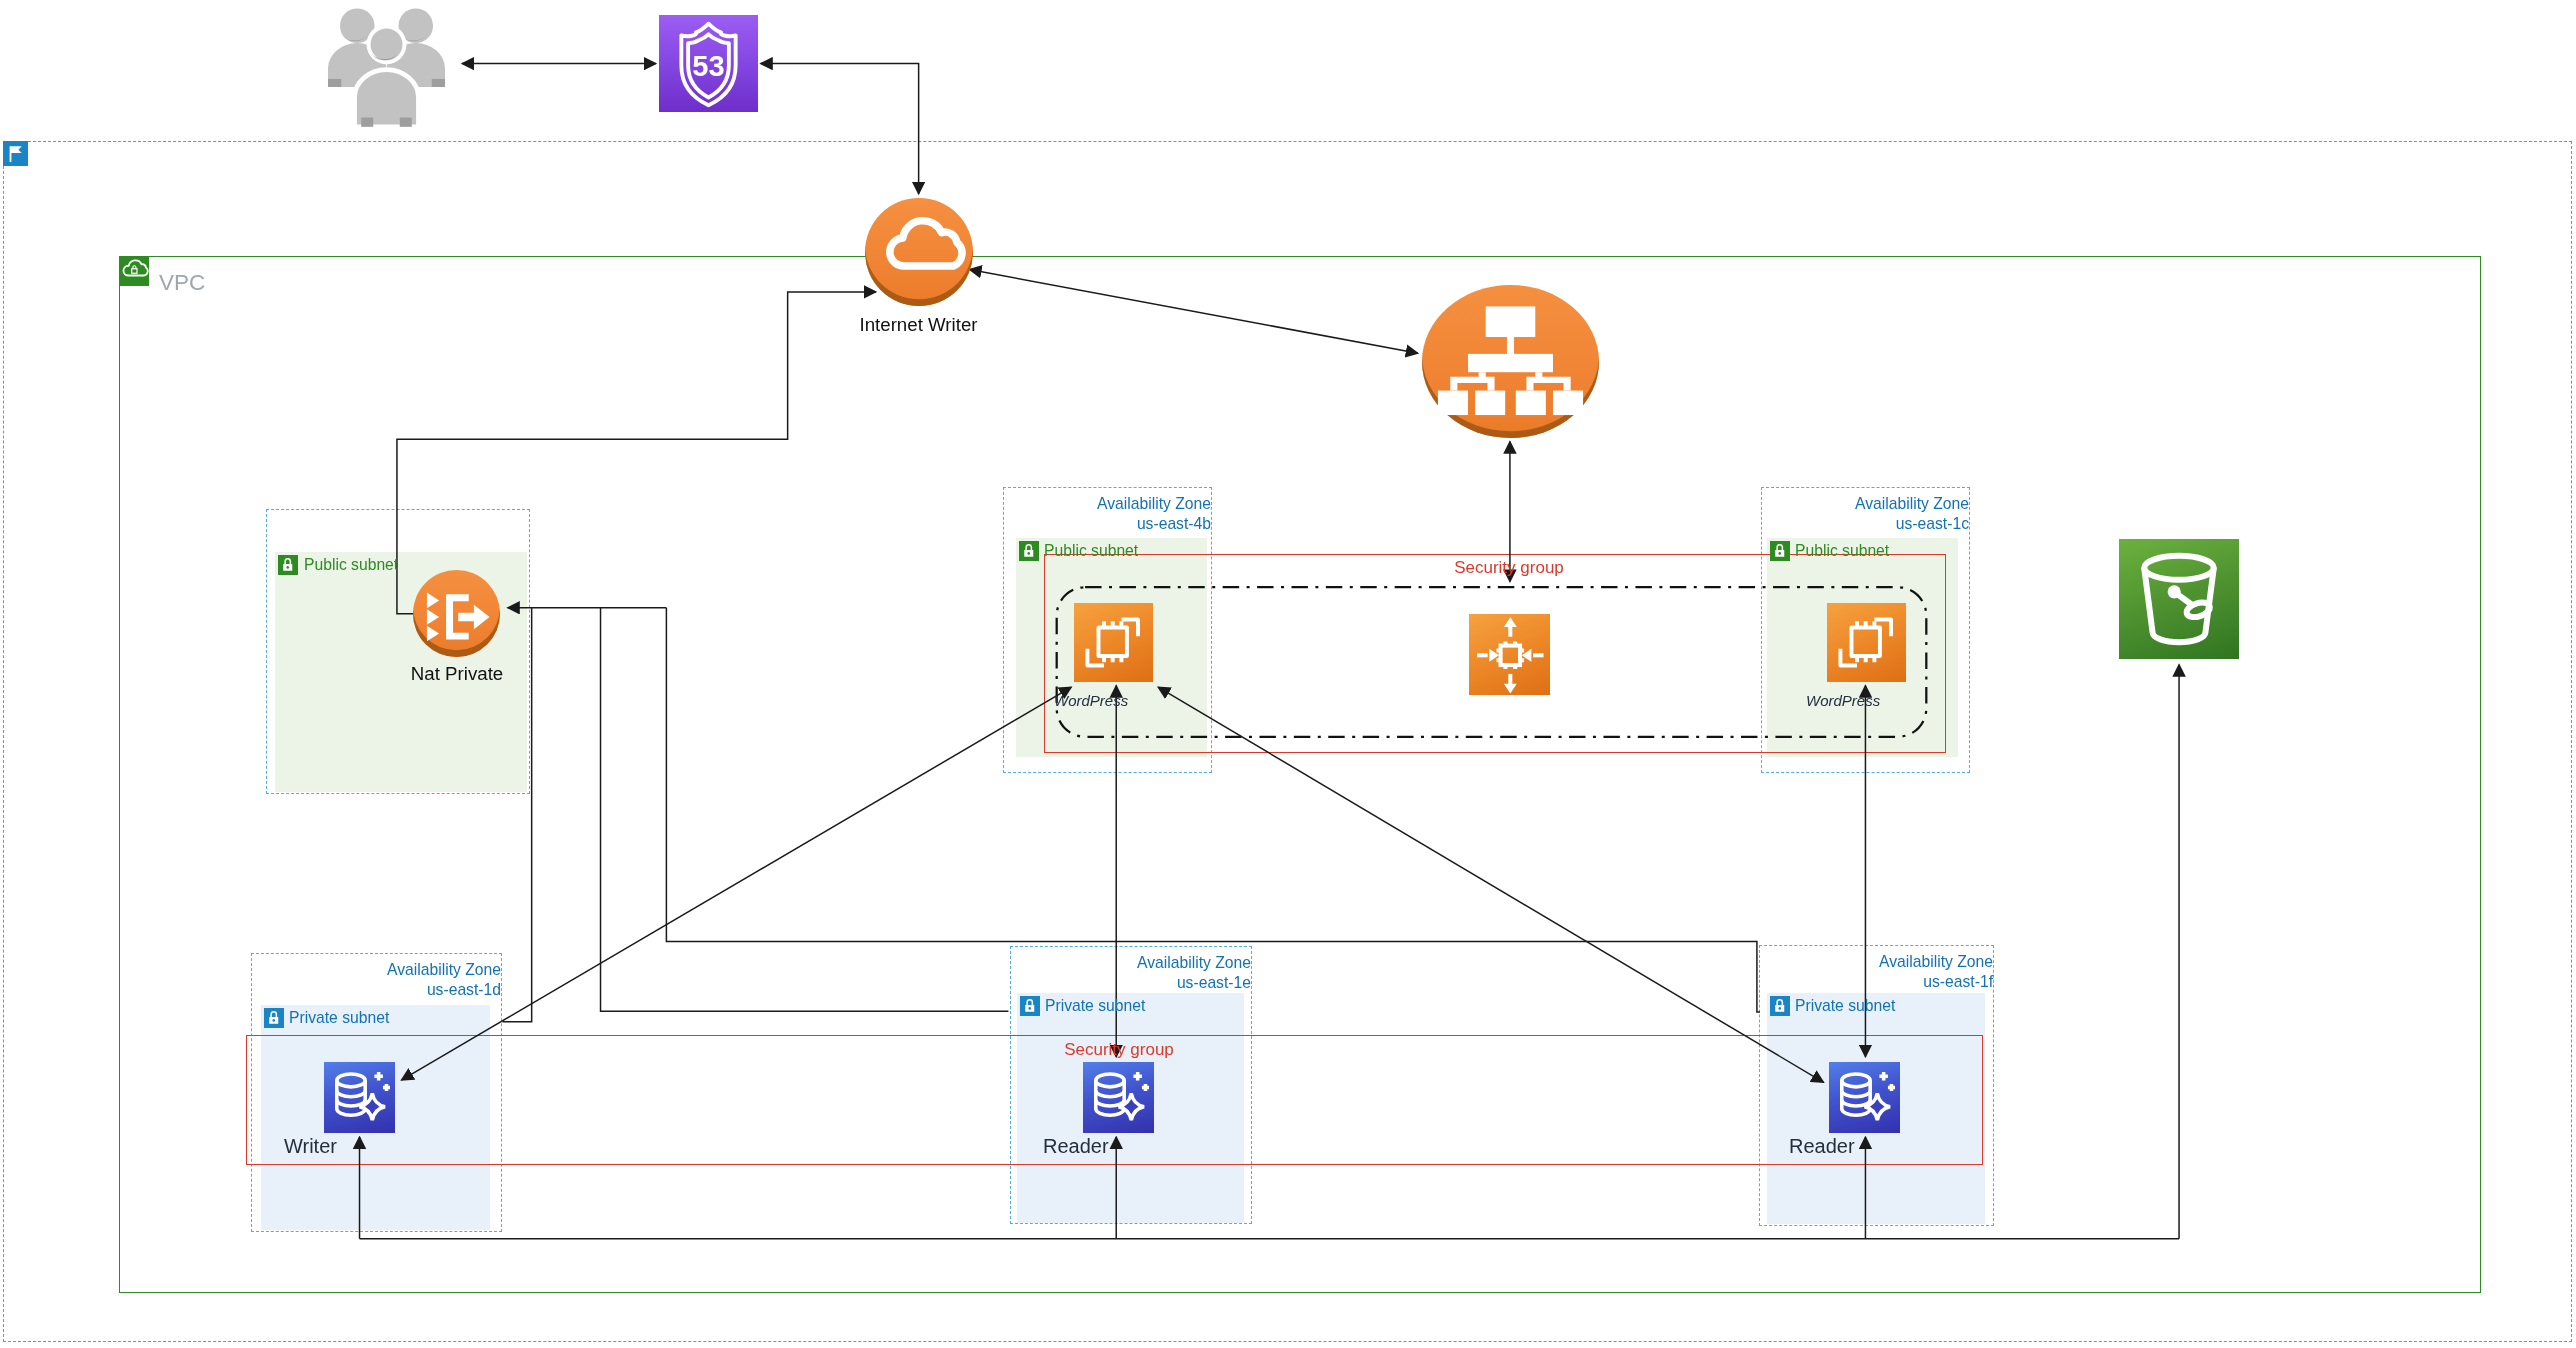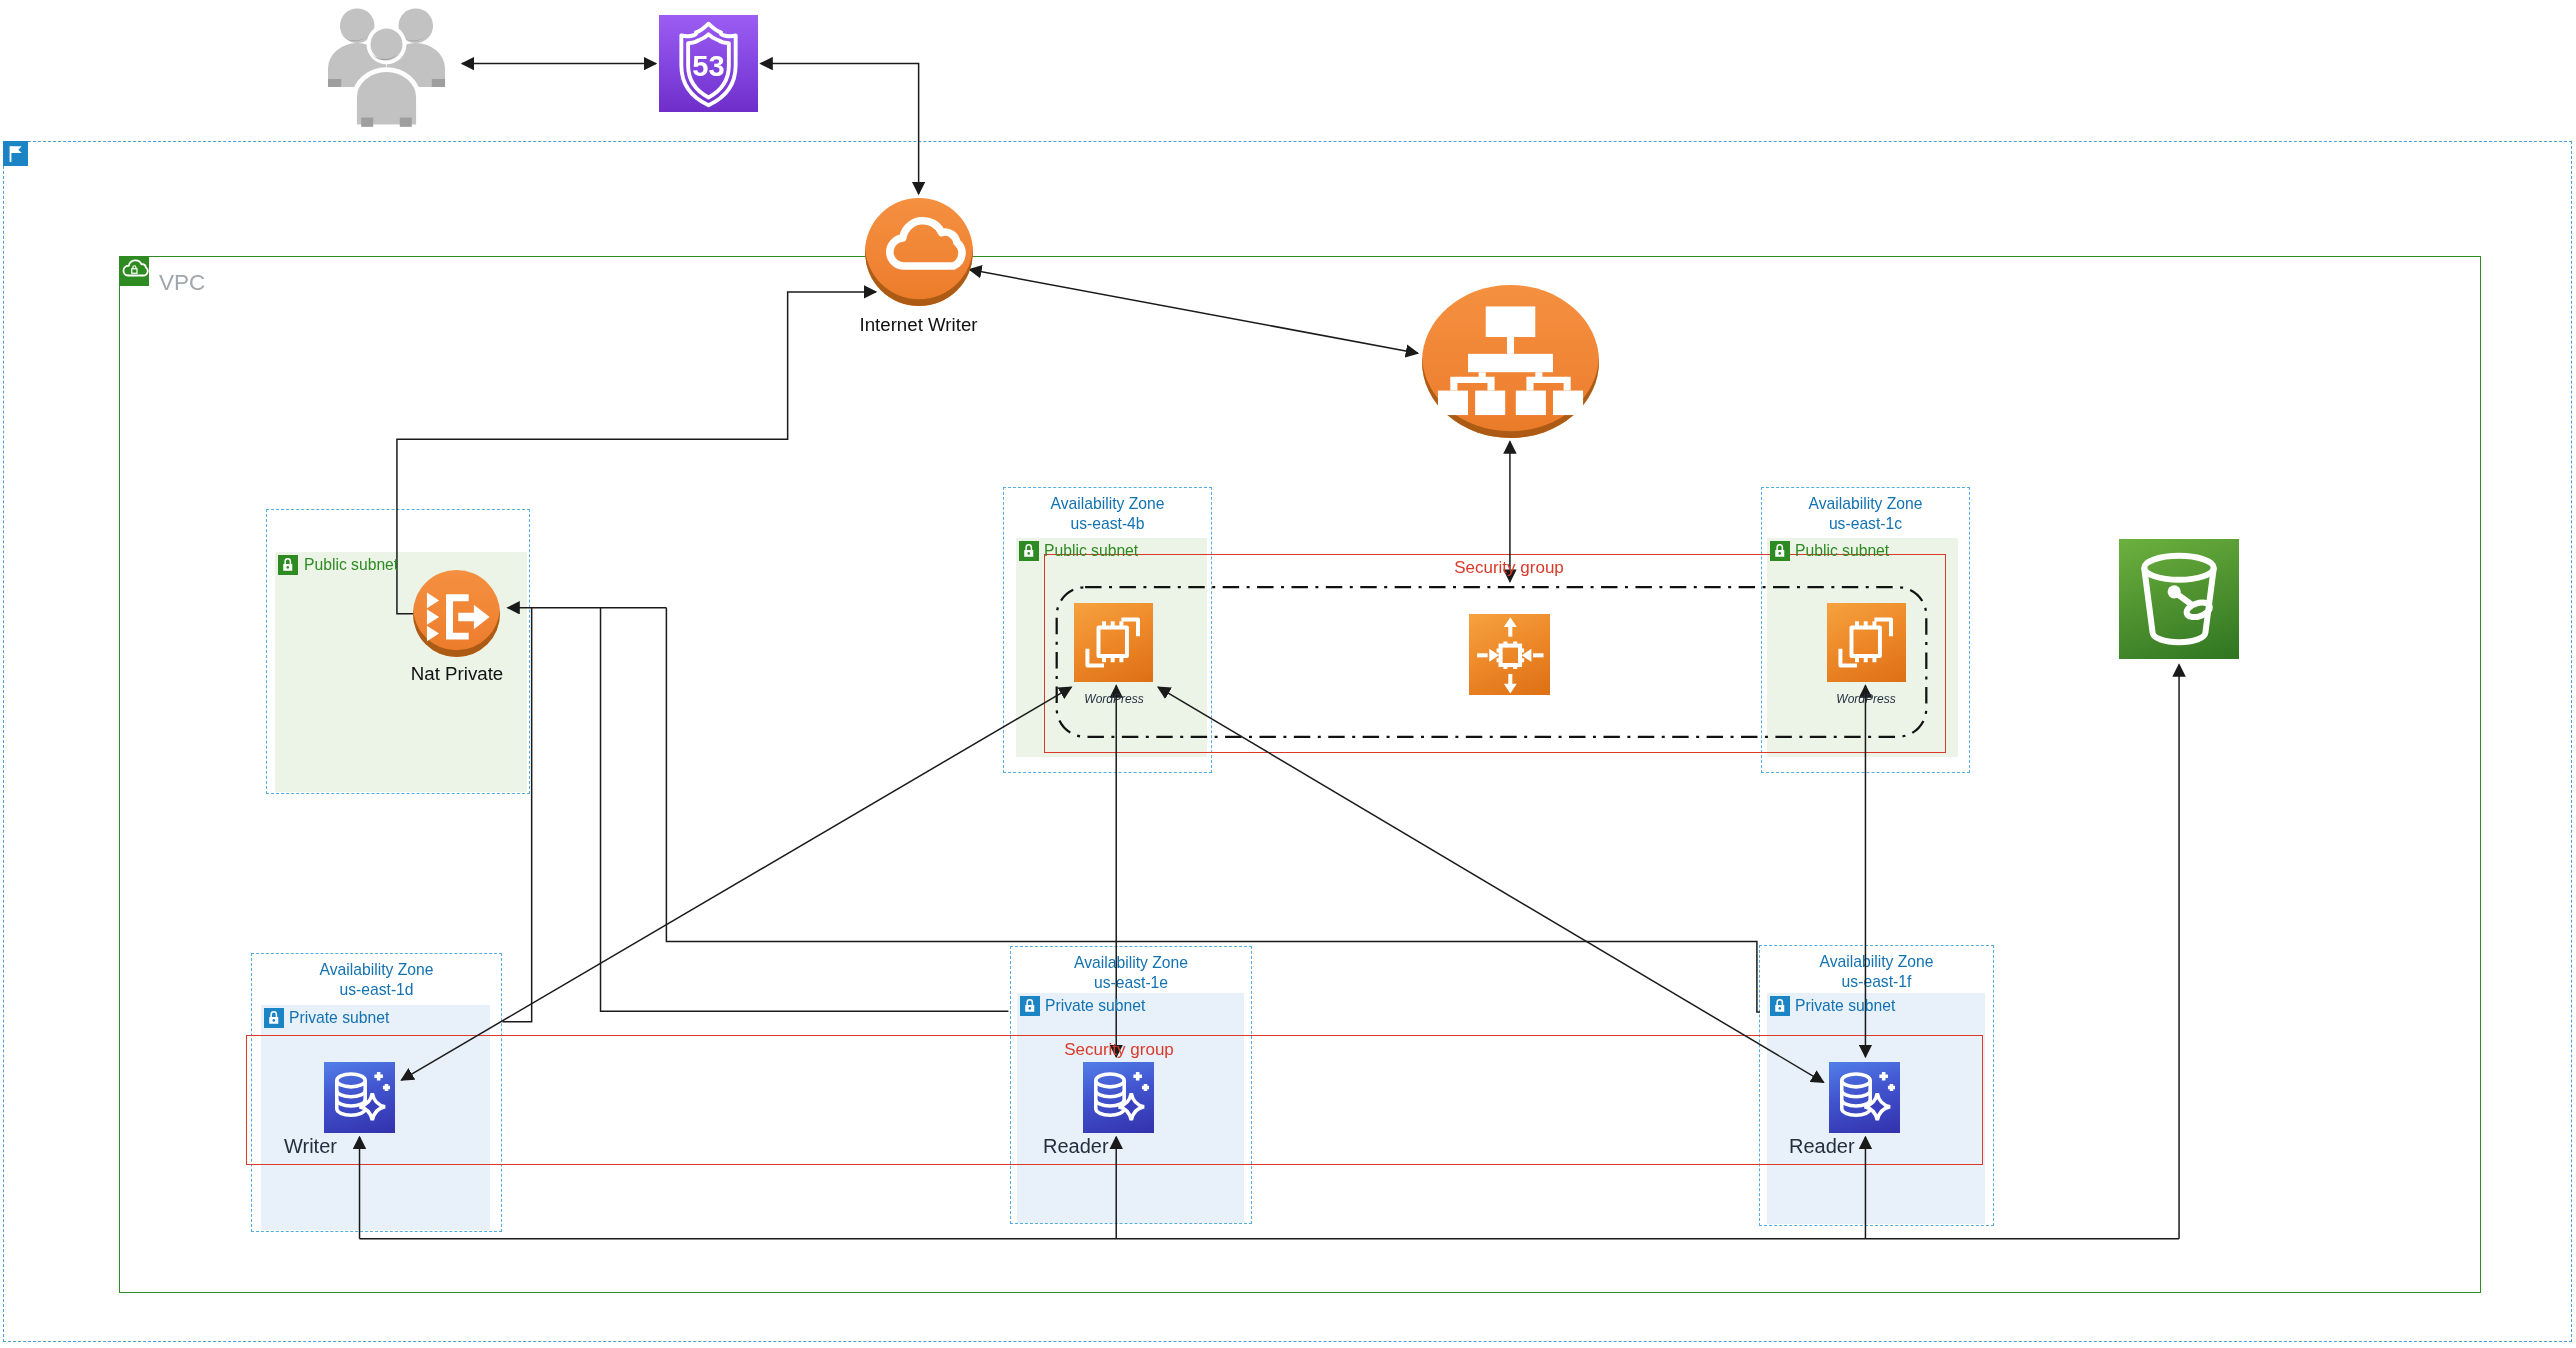--- a/index.html
+++ b/index.html
@@ -3,34 +3,34 @@
 <meta charset="utf-8">
 <style>
   html,body{margin:0;padding:0;background:#ffffff;}
   body{width:2576px;height:1348px;overflow:hidden;font-family:"Liberation Sans",sans-serif;}
   #canvas{position:absolute;left:0;top:0;width:2576px;height:1348px;}
   .abs{position:absolute;}
   
   .cloud-box{border:1.5px dashed #4E9FD4;}
   .vpc-box{border:1.5px solid #2E8B22;}
   .az-box{border:1.5px dashed #52AEDF;}
-  .az-title{color:#1272B2;font-size:15.7px;line-height:20px;text-align:center;width:100%;}
+  .az-title{color:#1272B2;font-size:15.7px;line-height:20px;text-align:right;width:100%;}
   .subnet{position:absolute;}
   .subnet.public{background:#EBF4E7;}
   .subnet.private{background:#E8F1F9;}
   .subnet-label{position:absolute;font-size:15.7px;line-height:19.5px;white-space:nowrap;}
   .subnet-label.public{color:#2E8B22;}
   .subnet-label.private{color:#1272B2;}
   .sg-box{border:1.5px solid #DB3A2A;}
   .sg-label{position:absolute;color:#DB3A2A;font-size:17px;text-align:center;white-space:nowrap;}
   .corner-badge{position:absolute;left:-1.5px;top:-1.5px;display:flex;align-items:center;justify-content:center;}
   .vpc-text{color:#9FA6AC;font-size:22.5px;}
   .node-label{position:absolute;color:#111;font-size:18.7px;text-align:center;white-space:nowrap;}
   .db-label{position:absolute;color:#232F3E;font-size:20px;text-align:left;white-space:nowrap;}
-  .wp-label{position:absolute;color:#232F3E;font-size:12px;font-style:italic;text-align:center;white-space:nowrap;}
+  .wp-label{position:absolute;color:#232F3E;font-size:15px;font-style:italic;white-space:nowrap;}
   .orange-circle{position:absolute;border-radius:50%;
      background:linear-gradient(180deg,#F49040 0%,#EF8232 70%,#E97A27 100%);
      box-shadow:inset 0 -6.7px 0 rgba(156,82,15,.8);}
   .icon-sq{position:absolute;}
   .ec2-grad{background:linear-gradient(155deg,#F6A23F 0%,#EE8A2A 45%,#DD6F14 100%);}
   .aurora-grad{background:linear-gradient(165deg,#527FE8 0%,#4153CE 45%,#3331AC 100%);}
   .s3-grad{background:linear-gradient(160deg,#6CB13E 0%,#4E9230 50%,#2F7520 100%);}
   .r53-grad{background:linear-gradient(180deg,#9B5DF2 0%,#8244DF 55%,#6F2EC9 100%);}
   svg{display:block;}
   #wires{position:absolute;left:0;top:0;z-index:6;}

